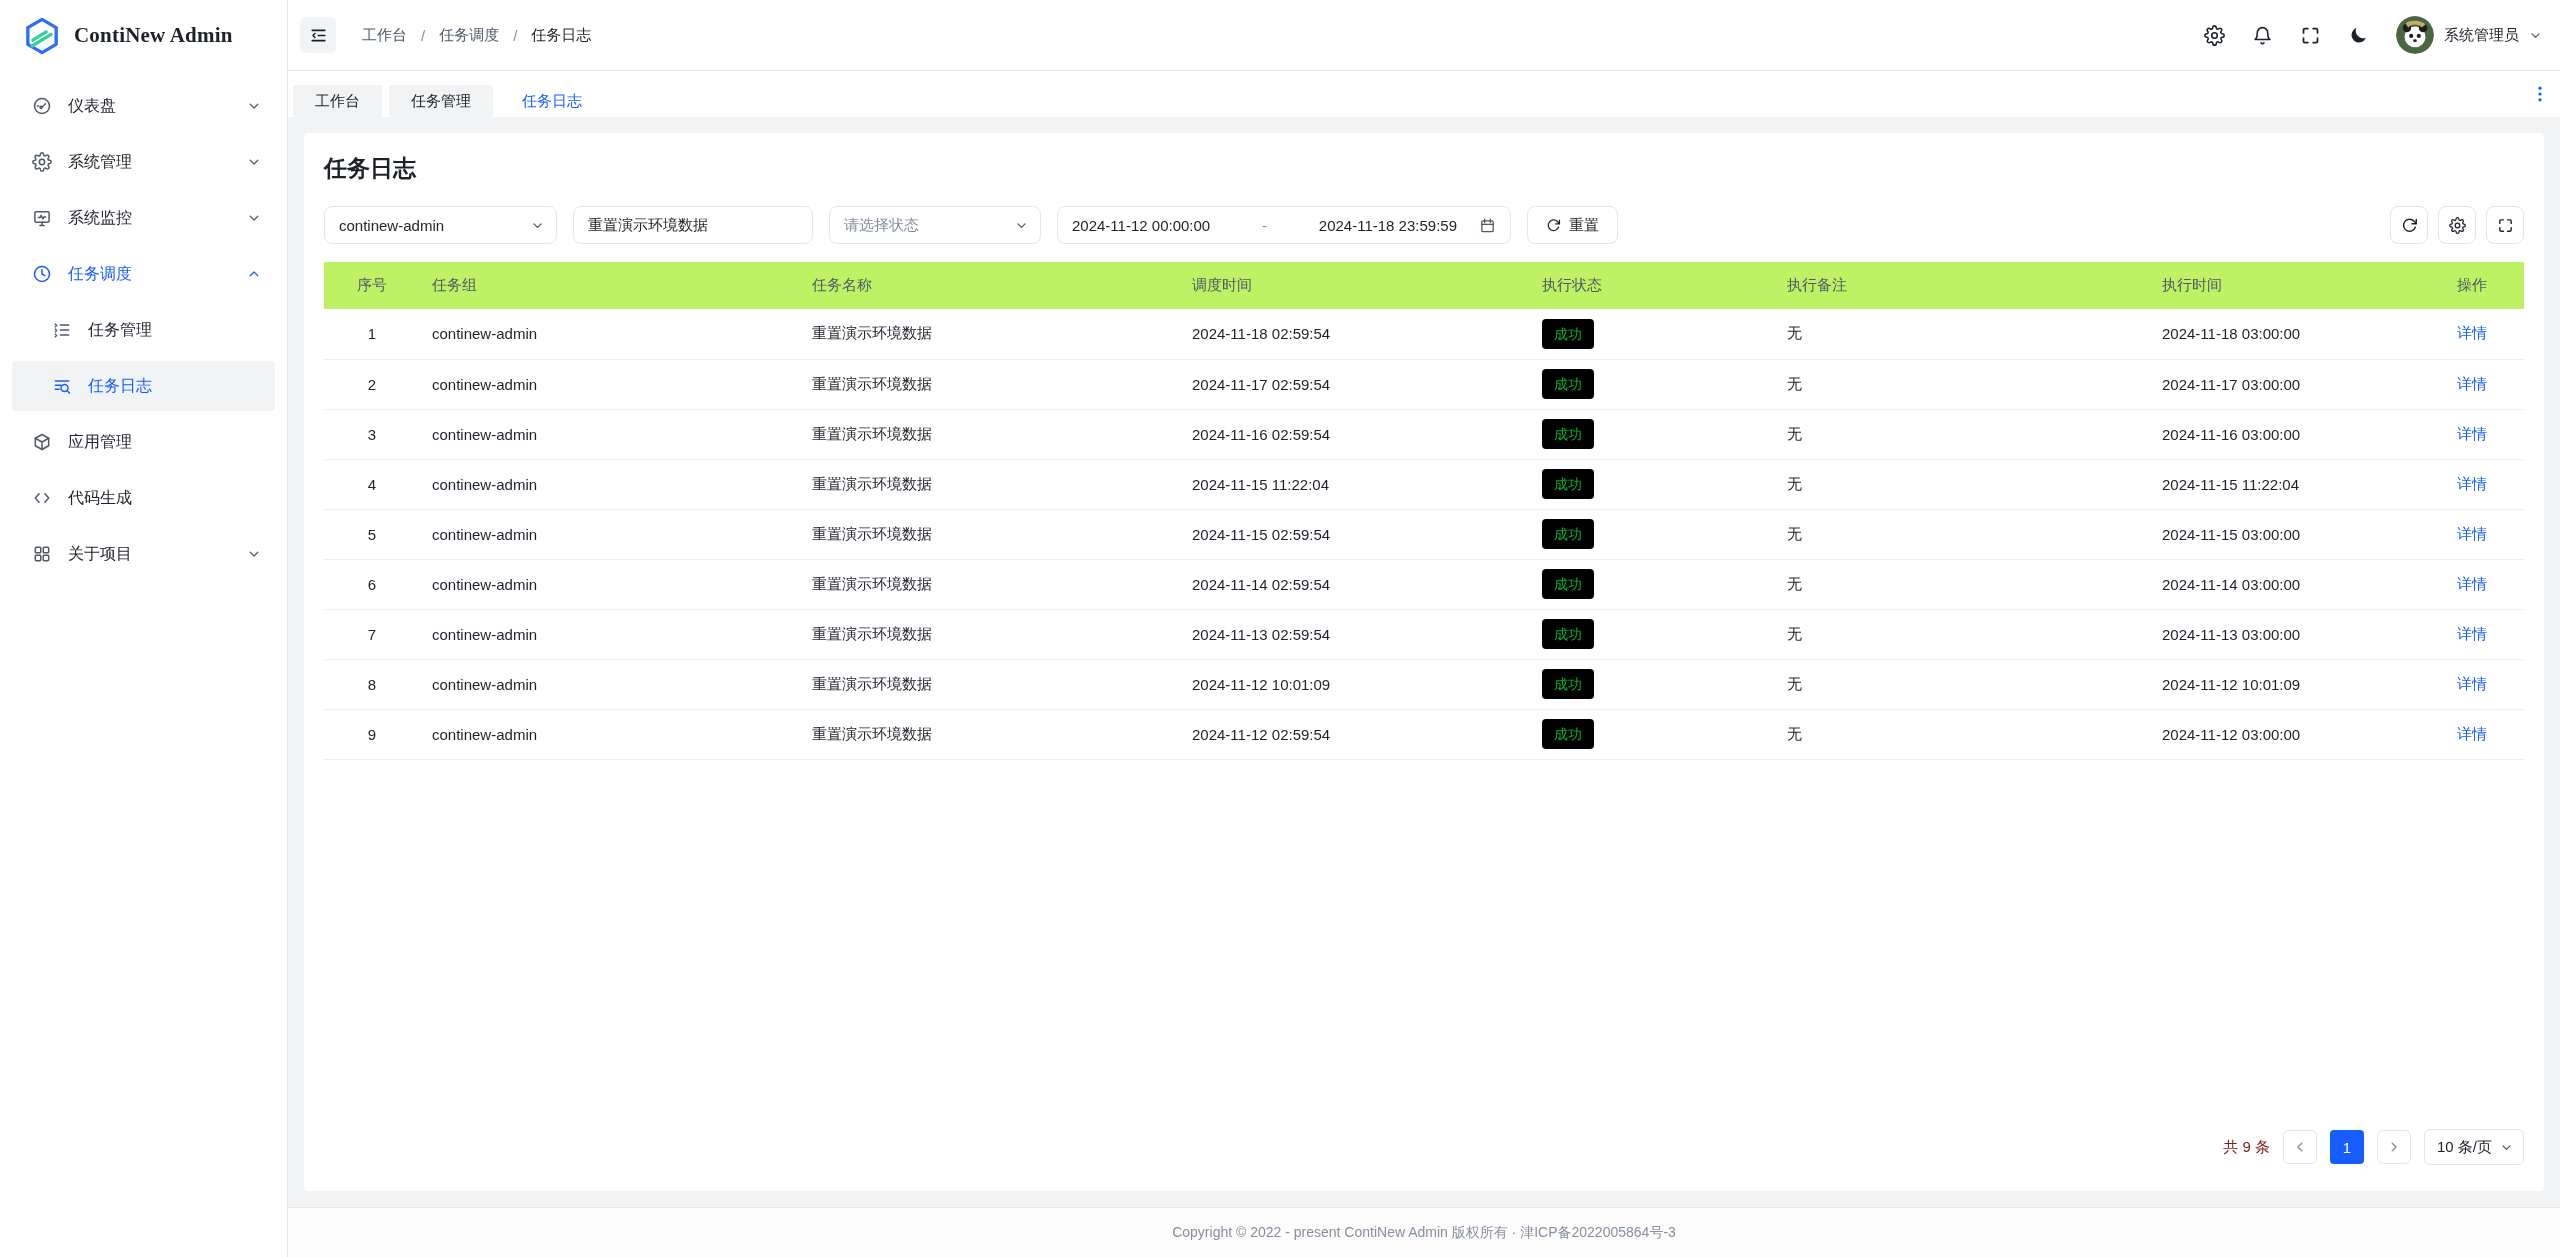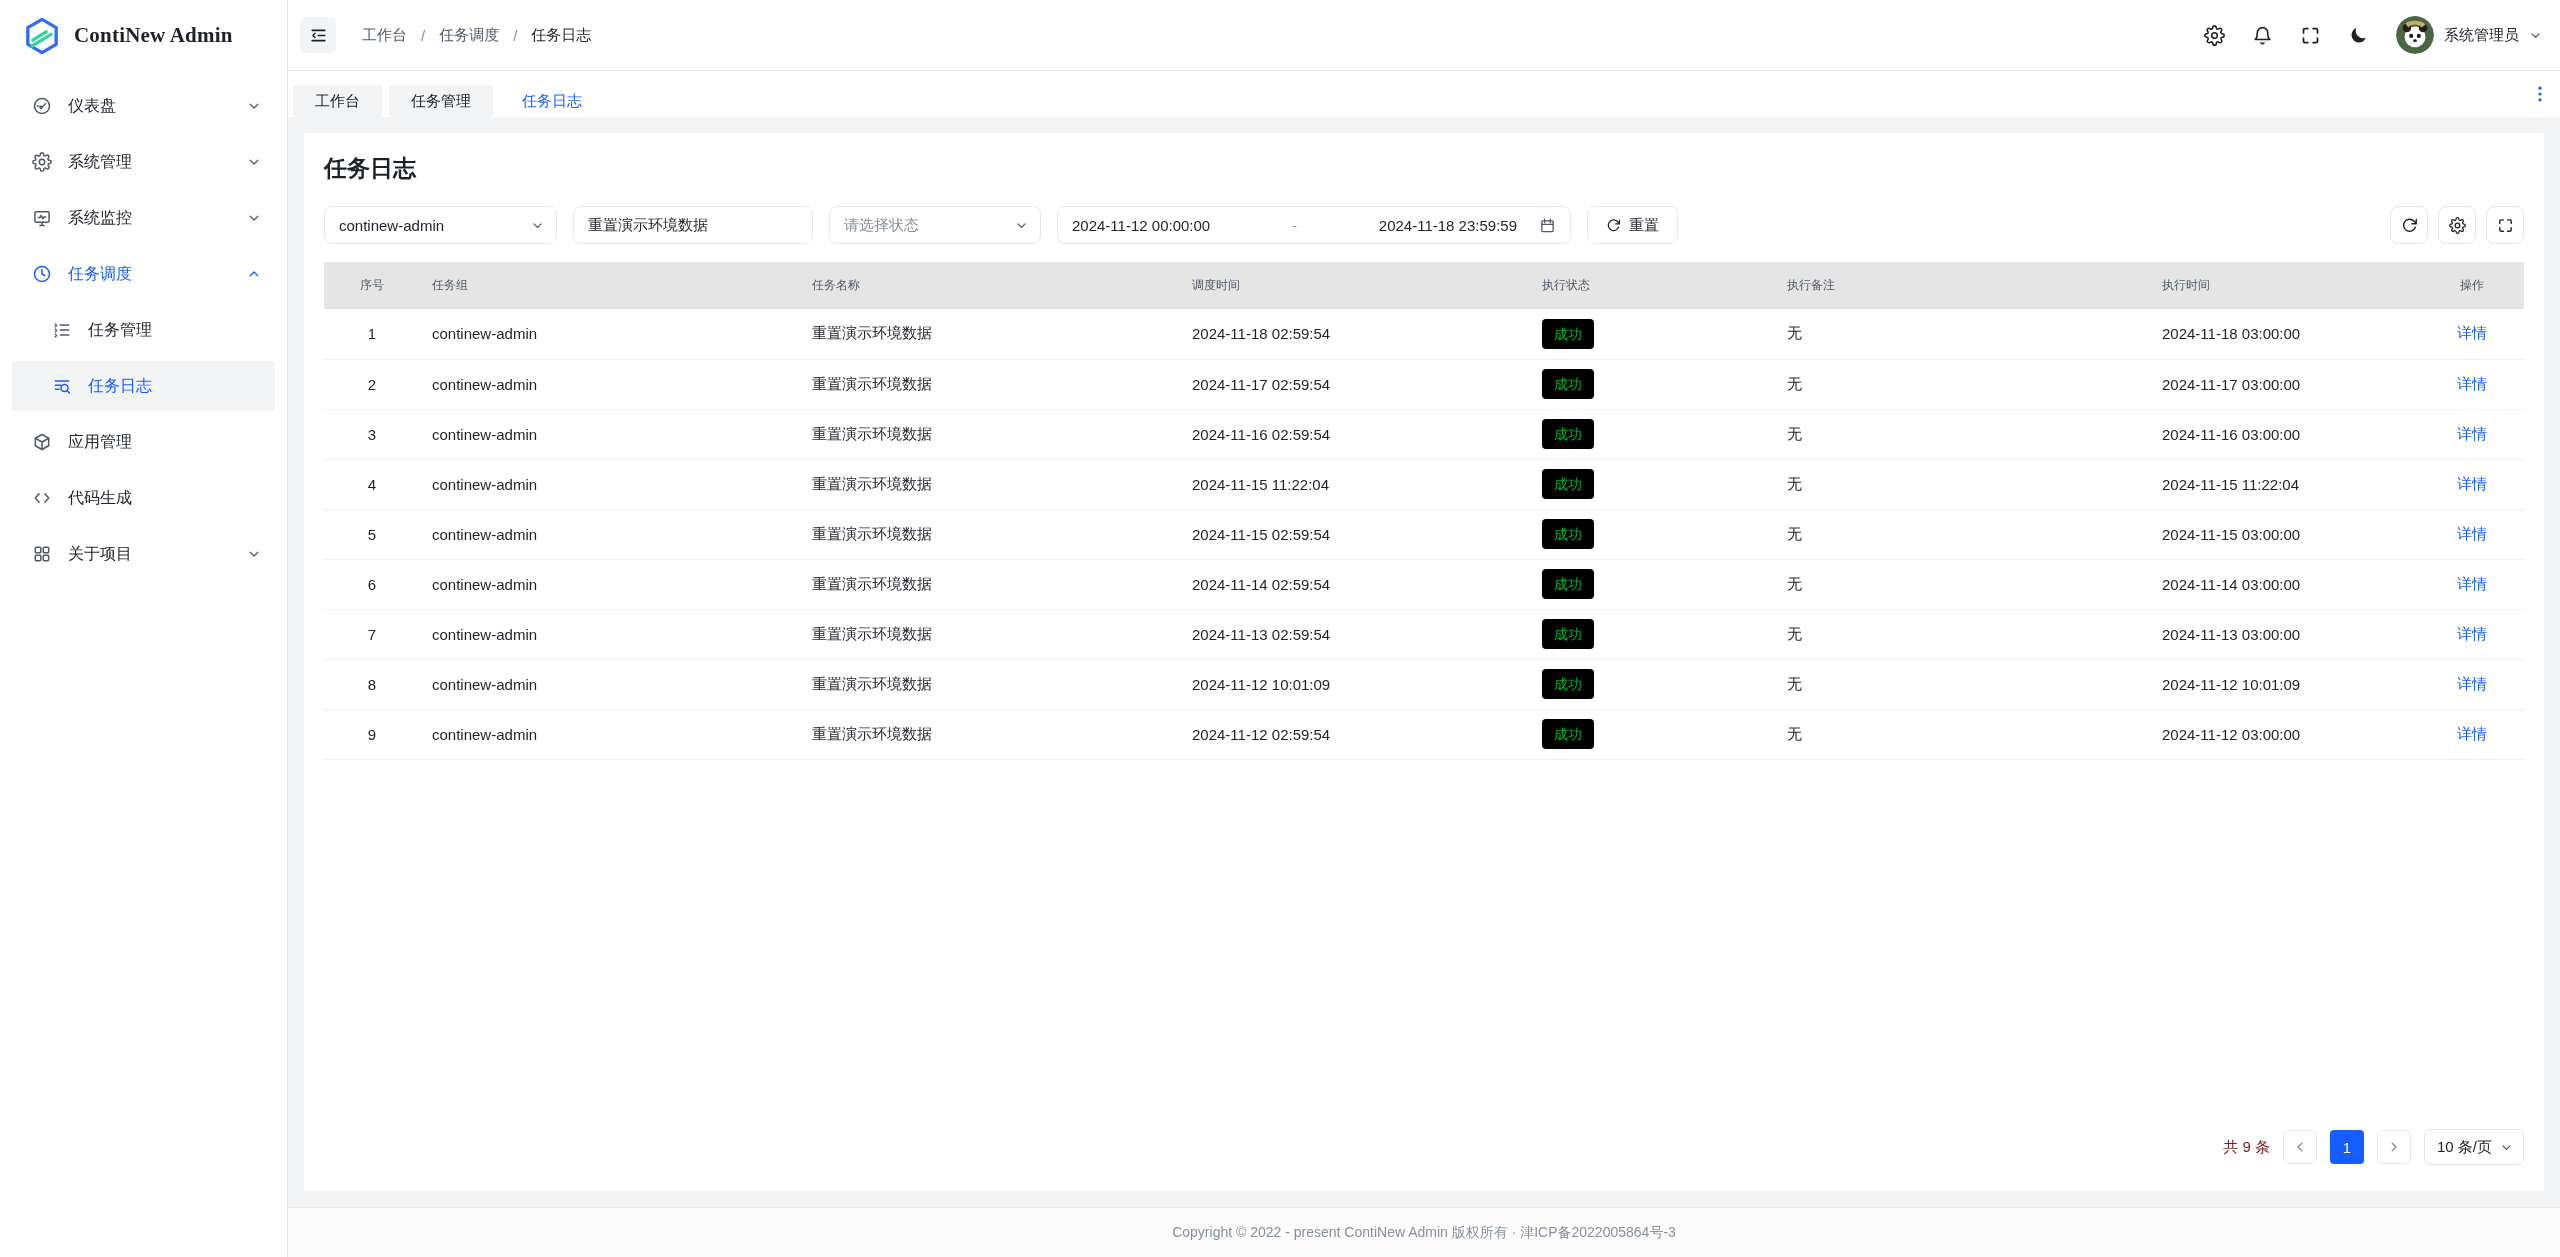--- a/index.html
+++ b/index.html
@@ -55,33 +55,33 @@
   .card-title { font-size:23px; font-weight:600; }
 
   .filter-row { display:flex; align-items:center; margin-top:22px; gap:16px; }
   .ctrl { height:38px; border:1px solid #e5e6eb; border-radius:8px; background:#fff; display:flex; align-items:center; font-size:15px; color:#1d2129; }
   .sel { justify-content:space-between; padding:0 12px 0 14px; cursor:pointer; }
   .sel .chev { width:13px; height:13px; color:#4e5969; }
   .sel-group { width:233px; }
   .sel-status { width:212px; }
   .placeholder { color:#86909c; }
   .txt-input { width:240px; padding:0 14px; outline:none; font-family:inherit; }
-  .date-range { width:514px; padding:0 14px; gap:10px; }
+  .date-range { width:454px; padding:0 14px; gap:10px; }
   .date-range .dval { white-space:nowrap; }
   .date-sep { color:#86909c; flex:1; text-align:center; }
   .cal-icon { width:17px; height:17px; color:#4e5969; flex:none; }
   .btn-reset { gap:8px; padding:0 18px; cursor:pointer; }
   .btn-reset .i { width:15px; height:15px; }
   .card-tools { margin-left:auto; display:flex; gap:10px; }
   .tool-btn { width:38px; height:38px; border:1px solid #e5e6eb; border-radius:8px; background:#fff; display:flex; align-items:center; justify-content:center; cursor:pointer; color:#1d2129; }
   .tool-btn .i { width:17px; height:17px; }
 
   
   table.grid { width:100%; border-collapse:collapse; margin-top:18px; table-layout:fixed; }
-  .grid th { background:#e5e5e5; height:47px; font-weight:400; color:#4e5969; text-align:left; padding:0 0 0 12px; font-size:12px; }
+  .grid th { background:#bef264; height:47px; font-weight:400; color:#4e5969; text-align:left; padding:0 0 0 12px; font-size:15px; }
   .grid td { height:50px; border-bottom:1px solid #eef1f4; padding:0 0 0 12px; font-size:15px; color:#1d2129; }
   .grid th.c-idx, .grid td.c-idx { text-align:center; padding:0; }
   .grid th.c-op, .grid td.c-op { text-align:center; padding:0; }
   .badge { display:inline-block; background:#000000; color:#00b42a; font-size:14px; line-height:1; padding:8px 12px; border-radius:4px; }
   .link { color:#165dff; cursor:pointer; text-decoration:none; }
 
   
   .pager { margin-top:auto; display:flex; align-items:center; justify-content:flex-end; gap:13px; padding-top:20px; }
   .pg-total { color:#7f1d1d; }
   .pg-btn { width:34px; height:34px; border:1px solid #e5e6eb; border-radius:6px; background:#fff; display:flex; align-items:center; justify-content:center; color:#86909c; cursor:pointer; }

